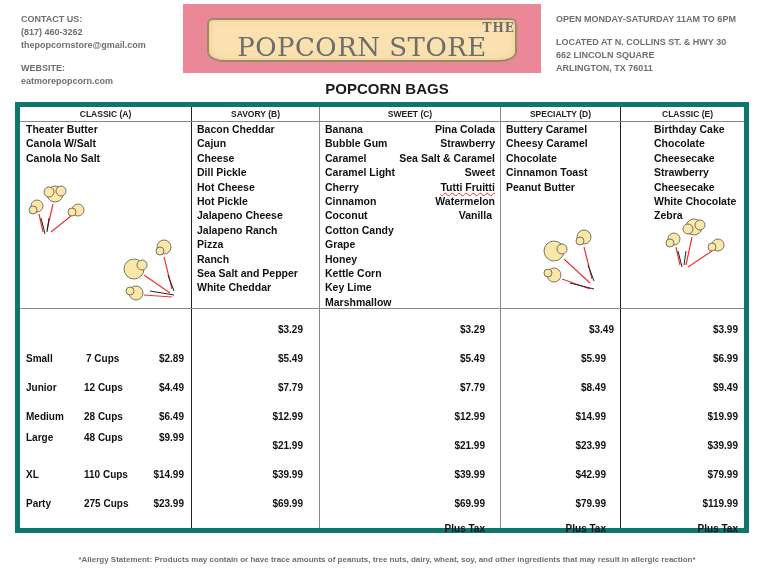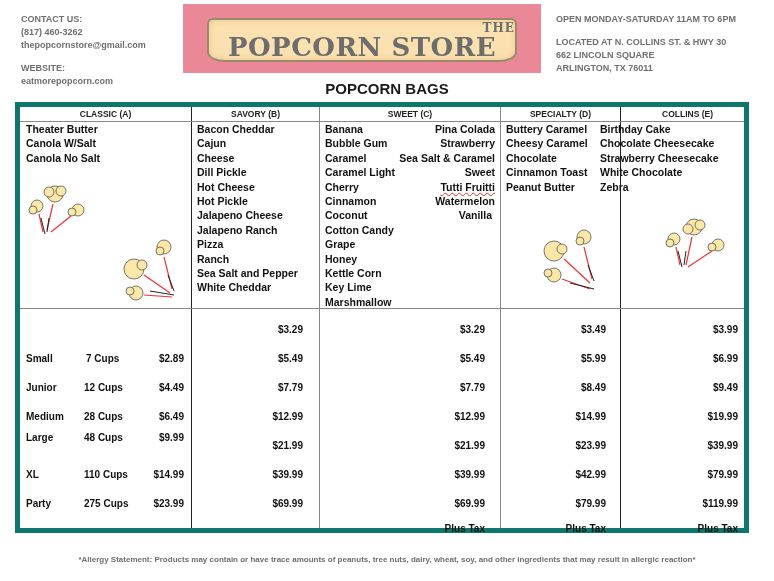--- a/index.html
+++ b/index.html
@@ -25,21 +25,21 @@
     position: absolute; left: 24px; top: 14px; width: 310px; height: 44px;
     background: #fbe1b0; border: 2px solid #9a8a6a; border-radius: 6px 6px 18px 18px / 6px 6px 10px 10px;
     box-shadow: inset 0 0 6px rgba(200,150,80,0.35);
   }
   .logo-the {
     position: absolute; left: 0; right: 0; top: 1px; text-align: right;
     font-family: "DejaVu Serif", serif; font-weight: bold; font-size: 12px; color: #6d6d6d; letter-spacing: 1px;
   }
   .logo-main {
     position: absolute; left: 0; right: 0; top: 12px; text-align: center;
-    font-family: "DejaVu Serif", serif; font-weight: bold; font-size: 26px; color: #6d6d6d; letter-spacing: 0.5px; line-height: 30px;
+    font-family: "DejaVu Serif", serif; font-weight: normal; font-size: 26px; color: #6d6d6d; letter-spacing: 0.5px; line-height: 30px;
   }
   .title {
     position: absolute; left: 0; width: 774px; top: 80px; text-align: center;
     font-weight: bold; font-size: 15px; color: #1a1a1a;
   }
   .table {
     position: absolute; left: 15px; top: 102px; width: 734px; height: 431px;
     border: 5px solid #0f766e;
   }
   .vline { position: absolute; top: 0; bottom: 0; width: 1px; background: #888; }
@@ -103,21 +103,21 @@
   <div class="vline" style="left:299px"></div>
   <div class="vline" style="left:480px"></div>
   <div class="vline dark" style="left:600px"></div>
   <div class="hline" style="top:14px"></div>
   <div class="hline" style="top:201px"></div>
 
   <div class="col-head" style="left:0;width:171px">CLASSIC (A)</div>
   <div class="col-head" style="left:172px;width:127px">SAVORY (B)</div>
   <div class="col-head" style="left:300px;width:180px">SWEET (C)</div>
   <div class="col-head" style="left:481px;width:119px">SPECIALTY (D)</div>
-  <div class="col-head" style="left:601px;width:133px">COLLINS (E)</div>
+  <div class="col-head" style="left:601px;width:133px">CLASSIC (E)</div>
 
   <div class="flist" style="left:6px">
     <div>Theater Butter</div>
     <div>Canola W/Salt</div>
     <div>Canola No Salt</div>
   </div>
 
   <div class="flist" style="left:177px">
     <div>Bacon Cheddar</div>
     <div>Cajun</div>
@@ -160,21 +160,21 @@
   </div>
 
   <div class="flist" style="left:486px">
     <div>Buttery Caramel</div>
     <div>Cheesy Caramel</div>
     <div>Chocolate</div>
     <div>Cinnamon Toast</div>
     <div>Peanut Butter</div>
   </div>
 
-  <div class="flist" style="left:580px">
+  <div class="flist" style="left:634px">
     <div>Birthday Cake</div>
     <div>Chocolate Cheesecake</div>
     <div>Strawberry Cheesecake</div>
     <div>White Chocolate</div>
     <div>Zebra</div>
   </div>
 
   <svg class="popcorn" style="left:5px;top:75px" width="65" height="55" viewBox="0 0 65 55">
     <g stroke="#555" stroke-width="0.8" fill="#fbe7a6">
       <circle cx="30" cy="12" r="8"></circle>
@@ -294,21 +294,21 @@
   <div class="pcell" style="top:390px;right:441px">$69.99</div>
 
   <div class="pcell" style="top:216px;right:259px">$3.29</div>
   <div class="pcell" style="top:245px;right:259px">$5.49</div>
   <div class="pcell" style="top:274px;right:259px">$7.79</div>
   <div class="pcell" style="top:303px;right:259px">$12.99</div>
   <div class="pcell" style="top:332px;right:259px">$21.99</div>
   <div class="pcell" style="top:361px;right:259px">$39.99</div>
   <div class="pcell" style="top:390px;right:259px">$69.99</div>
 
-  <div class="pcell" style="top:216px;right:138px">$3.49</div>
+  <div class="pcell" style="top:216px;right:130px">$3.49</div>
   <div class="pcell" style="top:245px;right:138px">$5.99</div>
   <div class="pcell" style="top:274px;right:138px">$8.49</div>
   <div class="pcell" style="top:303px;right:138px">$14.99</div>
   <div class="pcell" style="top:332px;right:138px">$23.99</div>
   <div class="pcell" style="top:361px;right:138px">$42.99</div>
   <div class="pcell" style="top:390px;right:138px">$79.99</div>
 
   <div class="pcell" style="top:216px;right:6px">$3.99</div>
   <div class="pcell" style="top:245px;right:6px">$6.99</div>
   <div class="pcell" style="top:274px;right:6px">$9.49</div>

